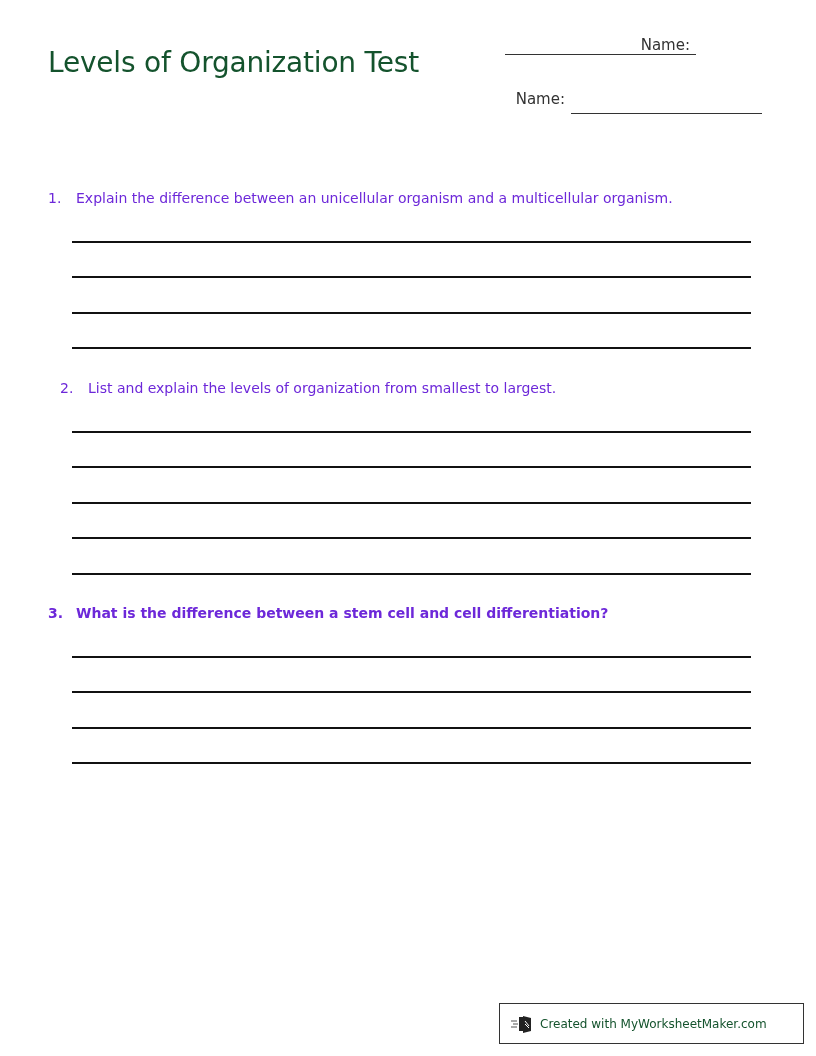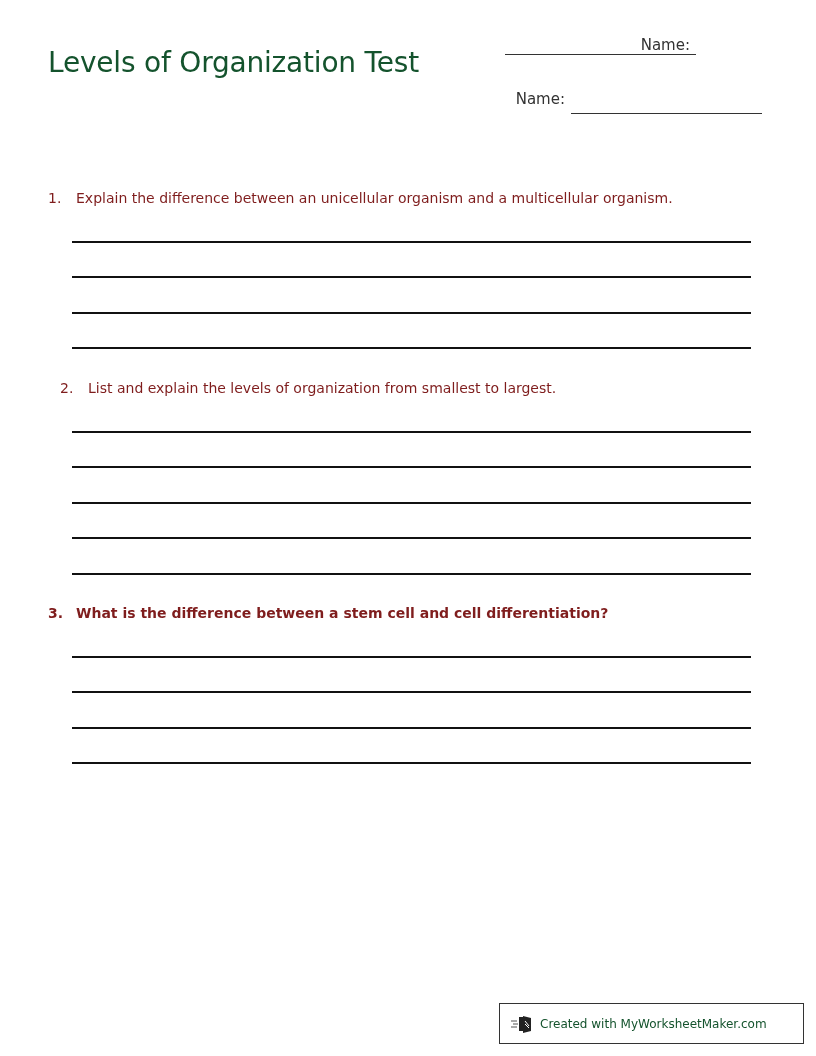--- a/index.html
+++ b/index.html
@@ -3,21 +3,21 @@
 <meta charset="utf-8">
 <style>
   html, body { margin: 0; padding: 0; background: #ffffff; }
   body { width: 816px; height: 1056px; position: relative; overflow: hidden;
          font-family: "DejaVu Sans", "Liberation Sans", sans-serif; color: #2b2b2b; }
   .title { position: absolute; left: 48px; top: 46px; font-size: 28px; font-weight: normal;
            margin: 0; color: #14532d; letter-spacing: -0.2px; white-space: nowrap; }
   .field { position: absolute; display: flex; align-items: flex-end; }
   .field-label { font-size: 15px; color: #333; text-align: right; width: 60px; margin-right: 6px; line-height: 18px; }
   .field-line { width: 191px; height: 0; border-bottom: 1.5px solid #333; margin-bottom: -6px; }
-  .question { position: absolute; left: 48px; font-size: 14px; color: #7f1d1d; white-space: nowrap; }
+  .question { position: absolute; left: 48px; font-size: 14px; color: #6d28d9; white-space: nowrap; }
   .q-num { display: inline-block; width: 28px; }
   .answer-line { position: absolute; left: 72px; width: 679px; height: 2px; background: #111; }
   .footer { position: absolute; left: 499px; top: 1003px; width: 305px; height: 41px;
             border: 1px solid #333; box-sizing: border-box; display: flex; align-items: center; }
   .footer-icon { width: 24px; height: 20px; margin-left: 10px; margin-right: 6px; }
   .footer-text { font-size: 12px; color: #14532d; white-space: nowrap; }
 </style>
 </head>
 <body>
 

